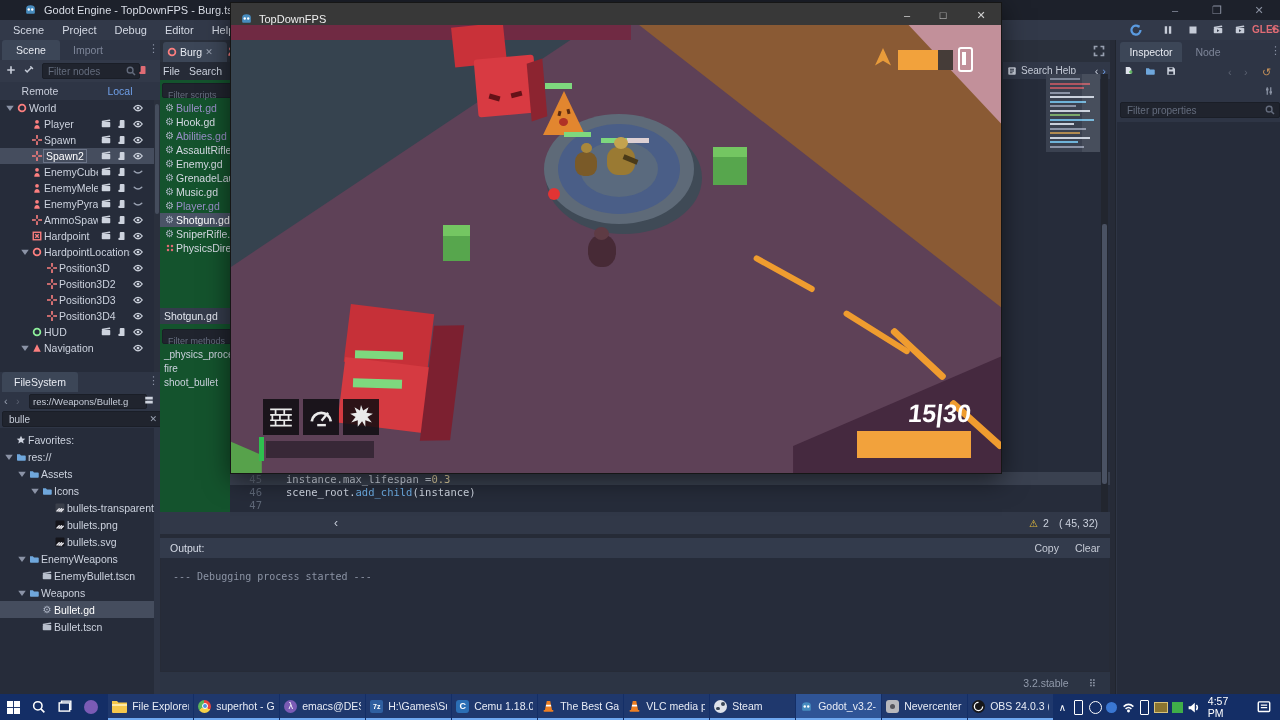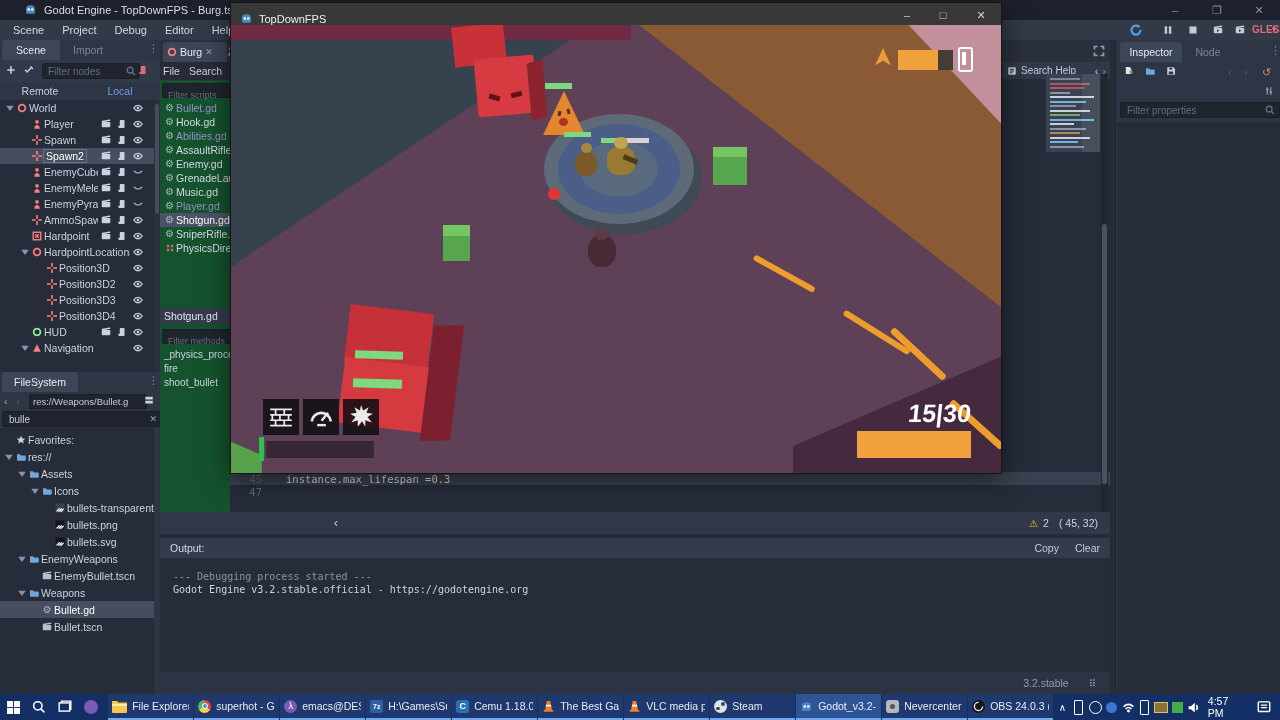--- a/index.html
+++ b/index.html
@@ -869,20 +869,27 @@
 
     <div class="abs" id="code-bg"></div>
     <div class="abs mono" id="code-lines" style="left:70px;top:432px;width:880px;height:40px;" class2="mono">
         <div class="code-line cur">
           <span class="ln">45</span>
           <span class="gut"></span>
           <span class="code-plain">instance.max_lifespan = </span>
           <span class="code-number">0.3</span>
         </div>
         <div class="code-line">
+          <span class="ln">46</span>
+          <span class="gut"></span>
+          <span class="code-plain">scene_root.</span>
+          <span class="code-fn">add_child</span>
+          <span class="code-plain">(instance)</span>
+        </div>
+        <div class="code-line">
           <span class="ln">47</span>
           <span class="gut"></span>
         </div>
       </div>
 
     <div class="abs flexr" style="left:843px;top:22px;width:107px;height:17px;background:#313848;gap:4px;padding:0 4px;box-sizing:border-box;">
       <span class="i">
           <svg width="10" height="10" viewBox="0 0 8 8">
             <rect x="1" y="1" width="6" height="6" rx="0.8" fill="#c6ccd8"></rect>
             <path d="M2.4 2.6h3.2M2.4 4h3.2M2.4 5.4h2" stroke="#313848" stroke-width="0.8"></path>
@@ -933,21 +940,20 @@
 
   <div class="abs" id="outputdock">
     <div class="abs flexr" style="left:0;top:0;width:950px;height:20px;background:#333b4c;padding:0 10px;box-sizing:border-box;">
       <span style="font-size:10.5px;color:#d6dbe6;">Output:</span>
       <span class="sp"></span>
       <span style="font-size:10.5px;color:#c6cbd6;margin-right:16px;">Copy</span>
       <span style="font-size:10.5px;color:#c6cbd6;">Clear</span>
     </div>
     <div class="abs mono" id="output-lines" style="left:1px;top:20px;width:948px;height:113px;background:#262c3a;padding:12px 0 0 12px;box-sizing:border-box;">
         <div class="out-line dim">--- Debugging process started ---</div>
-        <div class="out-line">Godot Engine v3.2.stable.official - https://godotengine.org</div>
       </div>
   </div>
 
   <div class="abs flexr" id="bottombar">
     <span class="sp"></span>
     <span style="font-size:10.5px;color:#919aab;margin-right:20px;">3.2.stable</span>
     <span style="font-size:10px;color:#9aa2b2;margin-right:14px;">⠿</span>
   </div>
 
   <div class="abs" id="rightdock">

